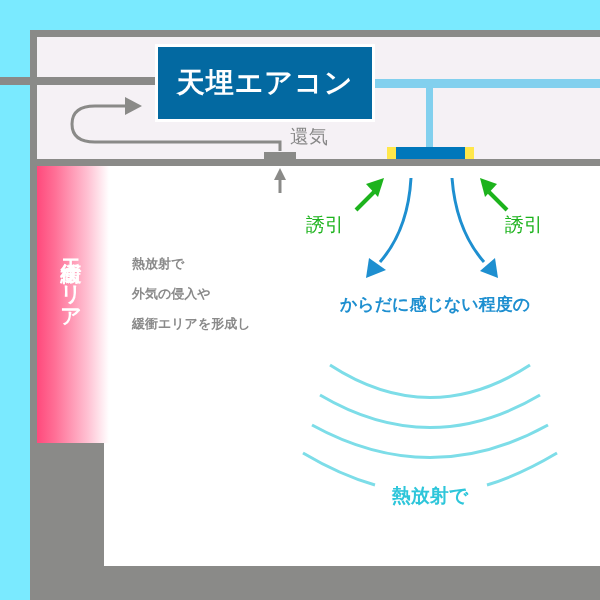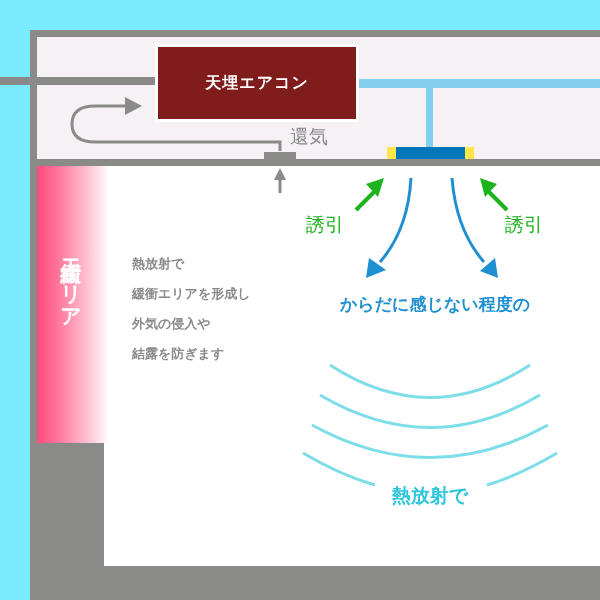--- a/index.html
+++ b/index.html
@@ -5,21 +5,21 @@
   html,body{margin:0;padding:0;}
   body{width:600px;height:600px;position:relative;overflow:hidden;background:#7aeaff;font-family:"DejaVu Sans","Liberation Sans",sans-serif;}
   .abs{position:absolute;}
   .outer-wall{left:30px;top:30px;width:570px;height:570px;background:#8a8a88;}
   .ceiling-space{left:37px;top:37px;width:563px;height:122px;background:#f5f1f5;}
   .room{left:37px;top:166px;width:563px;height:400px;background:#ffffff;}
   .floor-block{left:37px;top:443px;width:67px;height:123px;background:#8a8a88;}
   .floor{left:104px;top:570px;width:496px;height:30px;background:#8a8a88;}
   .buffer{left:37px;top:166px;width:72px;height:277px;background:linear-gradient(to right,#ff4a7c 0%,#ff6f96 25%,#ffc0d2 70%,#ffffff 100%);}
   .buffer-label{left:56px;top:246px;width:30px;color:#ffffff;font-size:21px;font-weight:bold;line-height:28px;text-align:center;}
-  .ac-unit{left:155px;top:44px;width:204px;height:78px;background:#7f1d1d;border:3px solid #ffffff;box-sizing:border-box;display:flex;align-items:center;justify-content:center;color:#ffffff;font-size:16px;font-weight:bold;letter-spacing:1px;}
+  .ac-unit{left:155px;top:44px;width:220px;height:78px;background:#0369a1;border:3px solid #ffffff;box-sizing:border-box;display:flex;align-items:center;justify-content:center;color:#ffffff;font-size:28px;font-weight:bold;letter-spacing:1px;}
   .return-label{left:290px;top:124px;color:#888888;font-size:19px;font-weight:normal;}
   .note{left:132px;top:249px;color:#8a8a8a;font-size:13px;font-weight:bold;line-height:30px;}
   .note div{height:30px;}
   .induce{color:#1db31d;font-size:19px;font-weight:normal;}
   .desc{left:290px;top:290px;width:290px;text-align:center;color:#1e8fd0;font-size:17px;font-weight:bold;line-height:29px;}
   .radiant{left:300px;top:480px;width:260px;text-align:center;color:#2ec6da;font-size:19px;font-weight:bold;line-height:30px;}
   svg.overlay{position:absolute;left:0;top:0;}
 </style>
 </head>
 <body>
@@ -77,23 +77,22 @@
 
 <div class="abs induce" style="left:306px;top:212px;">誘引</div>
 <div class="abs induce" style="left:505px;top:212px;">誘引</div>
 
 <div class="abs buffer-label">
   <span style="writing-mode:vertical-rl;display:inline-block;">緩衝エリア</span>
 </div>
 
 <div class="abs note">
   <div>熱放射で</div>
+  <div>外気の侵入や</div>
   <div>緩衝エリアを形成し</div>
-  <div>外気の侵入や</div>
-  <div>結露を防ぎます</div>
 </div>
 
 <div class="abs desc">
   <div>からだに感じない程度の</div>
 </div>
 
 <div class="abs radiant">
   <div>熱放射で</div>
 </div>
 

